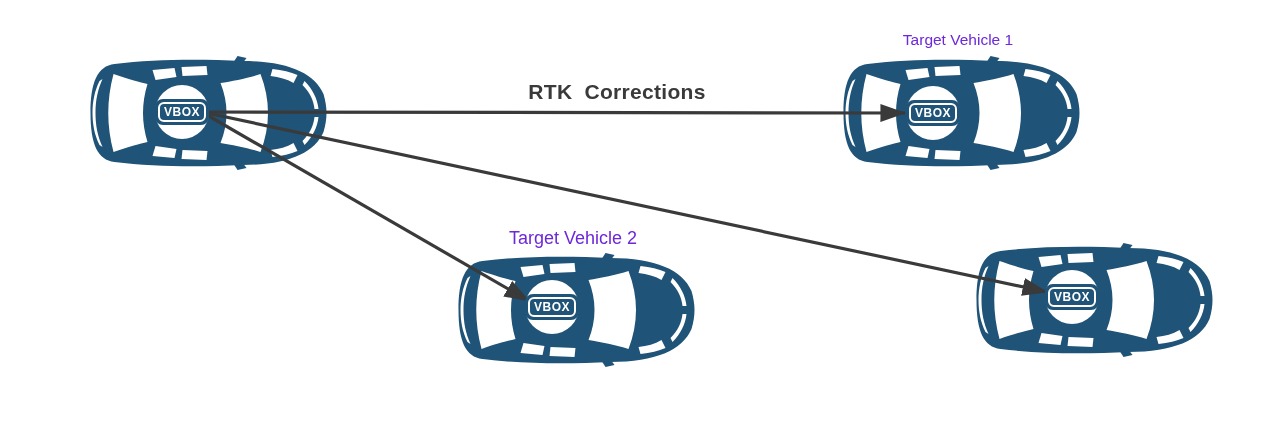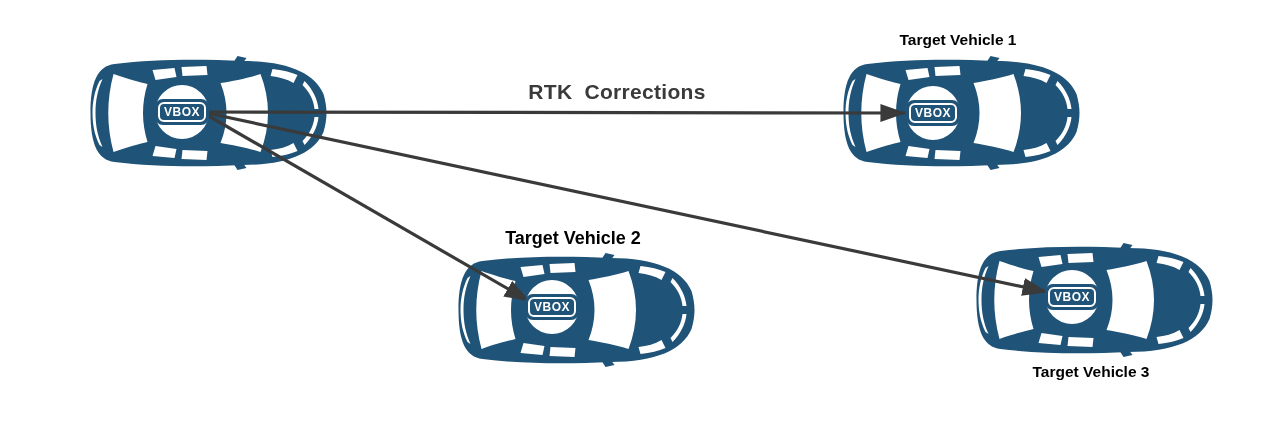--- a/index.html
+++ b/index.html
@@ -16,21 +16,21 @@
   }
   .vbox-chip{
     background:#1F5377;border-radius:8px;padding:3px;
   }
   .vbox-chip span{
     display:block;border:2px solid #ffffff;border-radius:6px;padding:1px 4px;
     color:#ffffff;font-weight:bold;font-size:12px;letter-spacing:.5px;line-height:1.2;
   }
   .vehicle-label{
     position:absolute;left:-24px;right:-24px;text-align:center;z-index:4;
-    font-weight:bold;color:#000000;white-space:nowrap;
+    font-weight:normal;color:#6d28d9;white-space:nowrap;
   }
   #veh-subject{left:82px;top:55px;}
   #veh-subject .vbox-badge{left:73px;top:30px;}
   #veh-subject .vehicle-label{top:122px;font-size:17px;}
   #veh-t1{left:835px;top:55px;}
   #veh-t1 .vbox-badge{left:71px;top:31px;}
   #veh-t1 .vehicle-label{top:-24px;font-size:15.5px;}
   #veh-t2{left:450px;top:252px;}
   #veh-t2 .vbox-badge{left:75px;top:28px;}
   #veh-t2 .vehicle-label{top:-24px;font-size:18px;text-align:center;}
@@ -120,21 +120,20 @@
 
   <div class="vehicle" id="veh-t3">
     <svg class="car" viewBox="0 0 245 116">
         <use href="#car-shape"></use>
       </svg>
     <div class="vbox-badge">
       <div class="vbox-chip">
         <span>VBOX</span>
       </div>
     </div>
-    <div class="vehicle-label">Target Vehicle 3</div>
   </div>
 
   <svg class="arrows" viewBox="0 0 1268 442">
     <defs>
       <marker id="arrowhead" viewBox="0 0 10 7" refX="9.6" refY="3.5" markerWidth="8" markerHeight="5.6" orient="auto">
         <path d="M0,0 L10,3.5 L0,7 Z" fill="#3A3A3A"></path>
       </marker>
     </defs>
     <line x1="209" y1="112" x2="905" y2="113" stroke="#3A3A3A" stroke-width="3.2" marker-end="url(#arrowhead)"></line>
     <line x1="207" y1="115" x2="529" y2="301" stroke="#3A3A3A" stroke-width="3.2" marker-end="url(#arrowhead)"></line>

